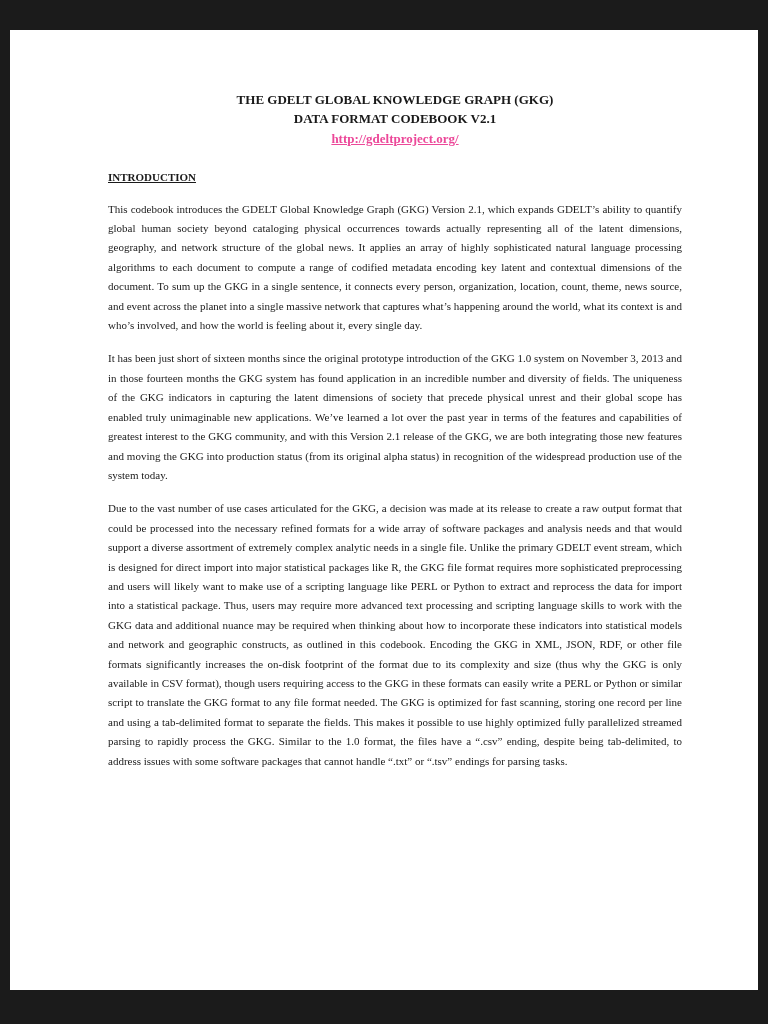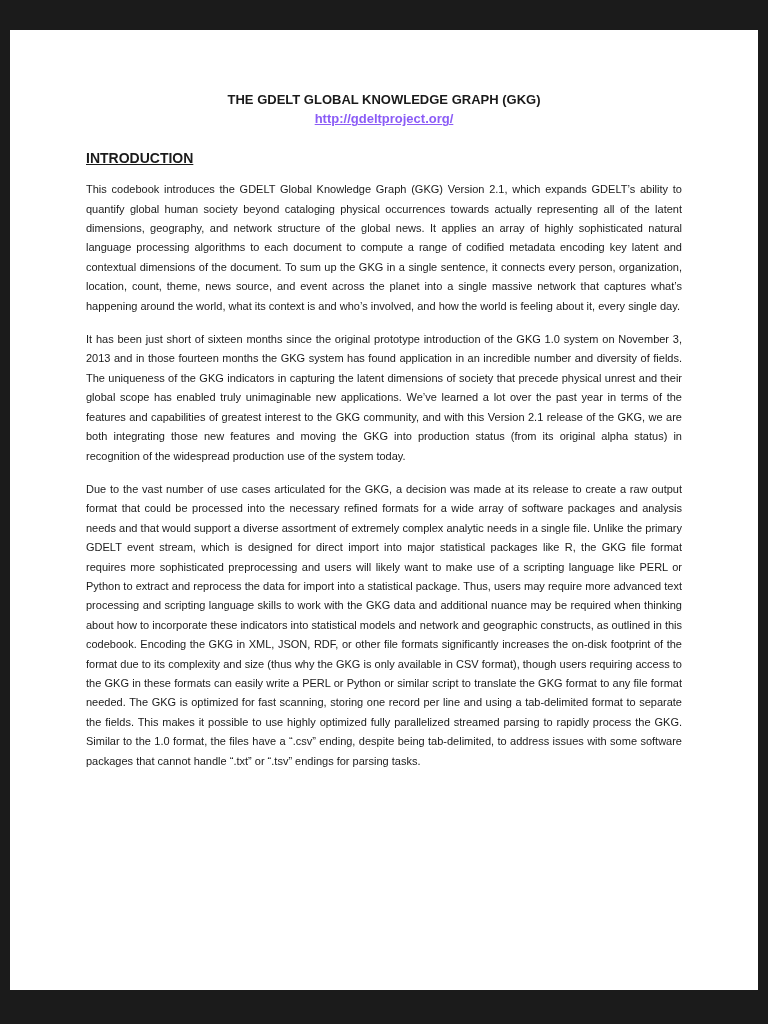--- a/index.html
+++ b/index.html
@@ -24,61 +24,63 @@
   .chrome-top { top: 0; height: 30px; }
   .chrome-bottom { bottom: 0; height: 34px; }
   .page {
     position: absolute;
     left: 10px;
     top: 30px;
     width: 748px;
     height: 960px;
     background: #ffffff;
     box-sizing: border-box;
-    padding: 60px 76px 40px 76px;
+    padding: 60px 76px 40px 98px;
     color: #1a1a1a;
     overflow: hidden;
+    font-family: Liberation Serif, serif;
   }
   .title-block {
     text-align: center;
     font-weight: bold;
     font-size: 13px;
     line-height: 19.4px;
     margin-bottom: 20px;
   }
   .title-line { white-space: nowrap; }
   .doc-link {
-    color: #8b5cf6;
+    color: #ec4899;
     text-decoration: underline;
     font-weight: bold;
     cursor: pointer;
   }
   .section-heading {
     font-weight: bold;
     text-decoration: underline;
-    font-size: 14px;
+    font-size: 11px;
     line-height: 19.4px;
     margin: 6px 0 12px 0;
   }
   .para {
     font-size: 11px;
     line-height: 19.4px;
     text-align: justify;
     margin: 0 0 14px 0;
   }
 </style>
 </head>
 <body>
 
 <div class="viewer">
   <div class="chrome-bar chrome-top"></div>
 
   <div class="page">
     <div class="title-block">
       <div class="title-line">THE GDELT GLOBAL KNOWLEDGE GRAPH (GKG)</div>
+      <div class="title-line">DATA FORMAT CODEBOOK V2.1</div>
       <div class="title-line">
         <span class="doc-link">http://gdeltproject.org/</span>
       </div>
     </div>
 
     <div class="section-heading">INTRODUCTION</div>
 
     <p class="para">This codebook introduces the GDELT Global Knowledge Graph (GKG) Version 2.1, which expands GDELT’s ability to quantify global human society beyond cataloging physical occurrences towards actually representing all of the latent dimensions, geography, and network structure of the global news. It applies an array of highly sophisticated natural language processing algorithms to each document to compute a range of codified metadata encoding key latent and contextual dimensions of the document. To sum up the GKG in a single sentence, it connects every person, organization, location, count, theme, news source, and event across the planet into a single massive network that captures what’s happening around the world, what its context is and who’s involved, and how the world is feeling about it, every single day.</p>
     <p class="para">It has been just short of sixteen months since the original prototype introduction of the GKG 1.0 system on November 3, 2013 and in those fourteen months the GKG system has found application in an incredible number and diversity of fields. The uniqueness of the GKG indicators in capturing the latent dimensions of society that precede physical unrest and their global scope has enabled truly unimaginable new applications. We’ve learned a lot over the past year in terms of the features and capabilities of greatest interest to the GKG community, and with this Version 2.1 release of the GKG, we are both integrating those new features and moving the GKG into production status (from its original alpha status) in recognition of the widespread production use of the system today.</p>
     <p class="para">Due to the vast number of use cases articulated for the GKG, a decision was made at its release to create a raw output format that could be processed into the necessary refined formats for a wide array of software packages and analysis needs and that would support a diverse assortment of extremely complex analytic needs in a single file. Unlike the primary GDELT event stream, which is designed for direct import into major statistical packages like R, the GKG file format requires more sophisticated preprocessing and users will likely want to make use of a scripting language like PERL or Python to extract and reprocess the data for import into a statistical package. Thus, users may require more advanced text processing and scripting language skills to work with the GKG data and additional nuance may be required when thinking about how to incorporate these indicators into statistical models and network and geographic constructs, as outlined in this codebook. Encoding the GKG in XML, JSON, RDF, or other file formats significantly increases the on-disk footprint of the format due to its complexity and size (thus why the GKG is only available in CSV format), though users requiring access to the GKG in these formats can easily write a PERL or Python or similar script to translate the GKG format to any file format needed. The GKG is optimized for fast scanning, storing one record per line and using a tab-delimited format to separate the fields. This makes it possible to use highly optimized fully parallelized streamed parsing to rapidly process the GKG. Similar to the 1.0 format, the files have a “.csv” ending, despite being tab-delimited, to address issues with some software packages that cannot handle “.txt” or “.tsv” endings for parsing tasks.</p>

